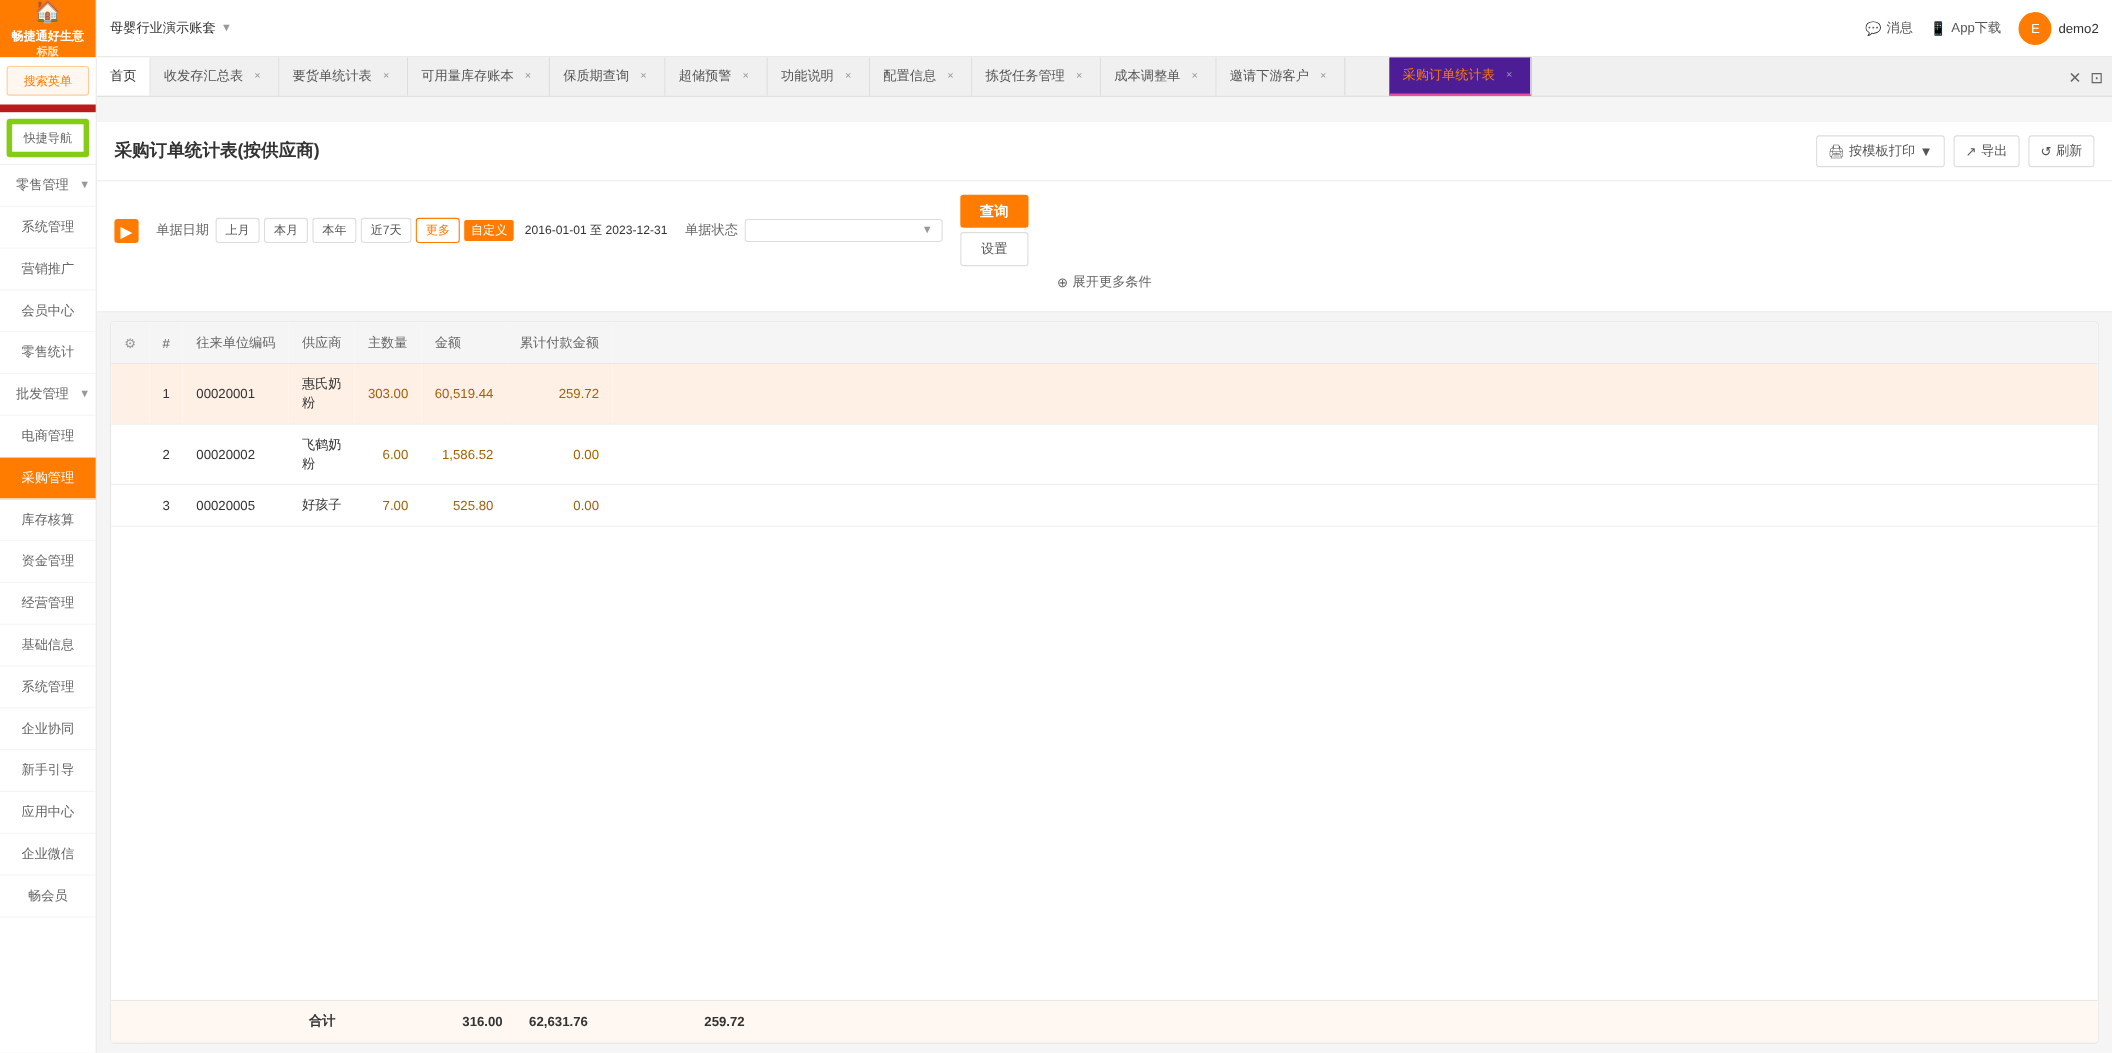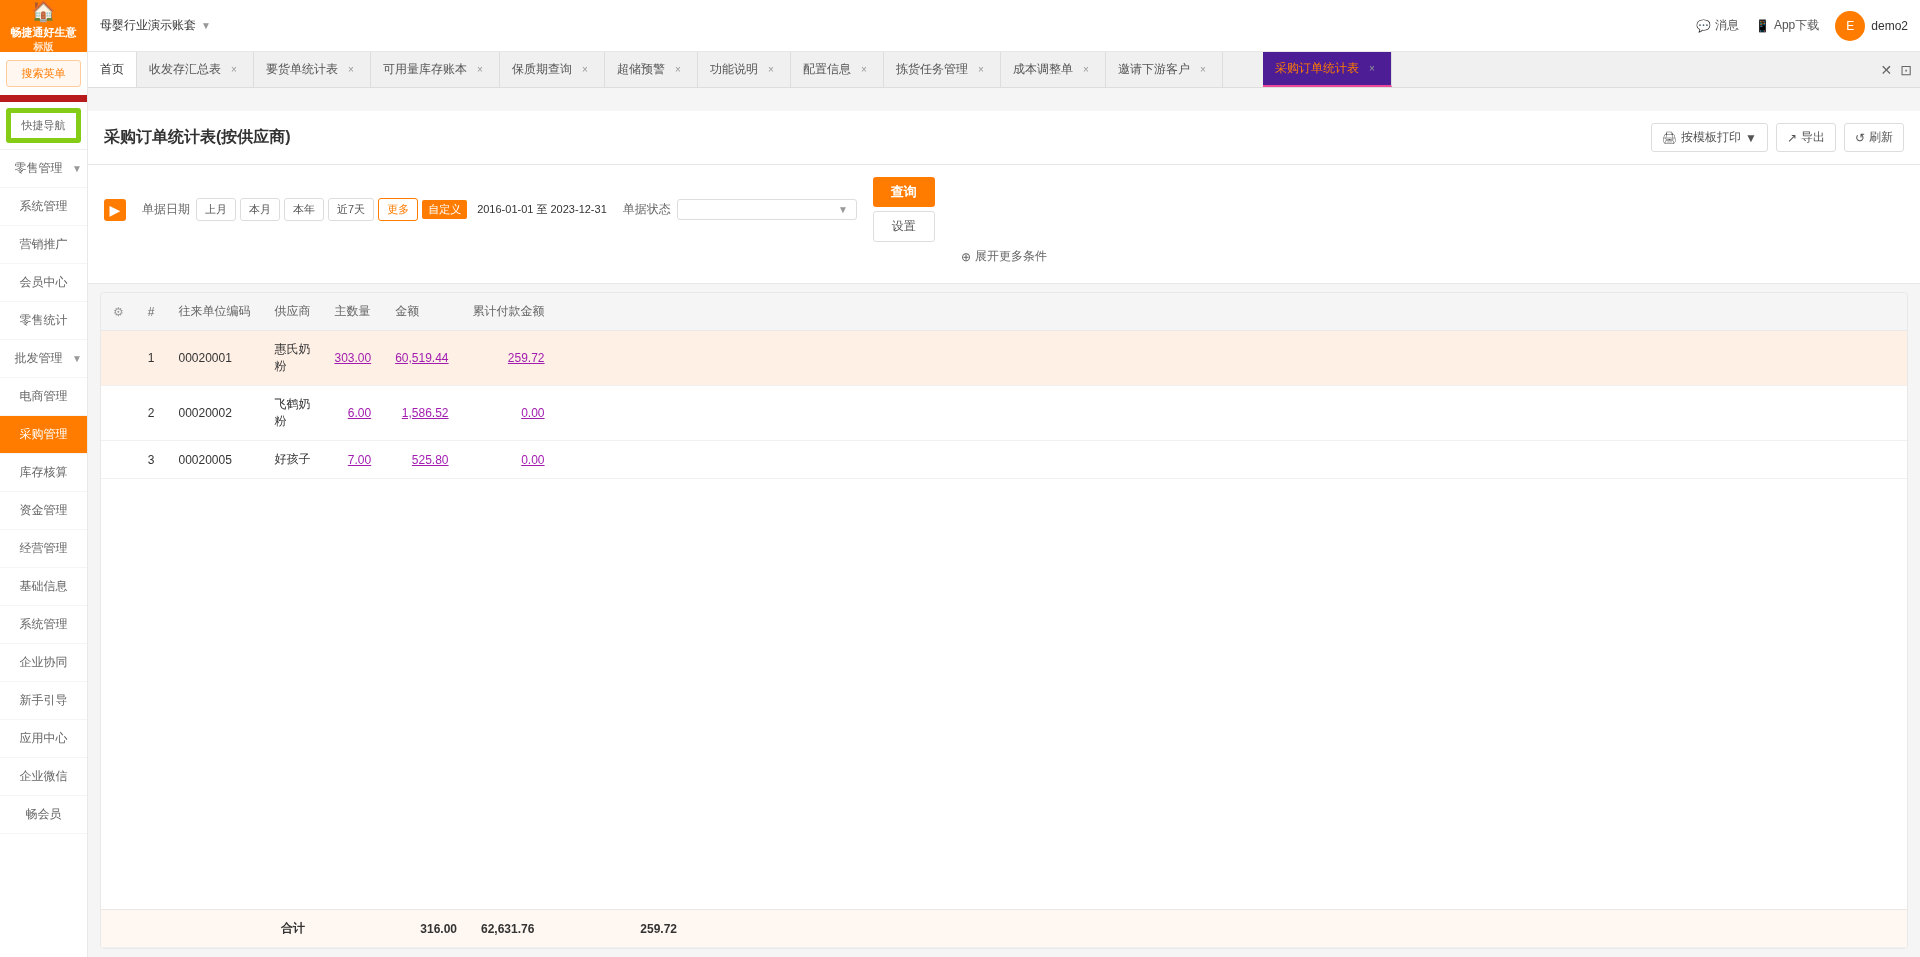--- a/index.html
+++ b/index.html
@@ -73,21 +73,21 @@
 
     
     .table-area { flex: 1; background: #fff; margin: 8px 12px; border-radius: 4px; border: 1px solid #e8e8e8; display: flex; flex-direction: column; overflow: hidden; }
     .data-table { width: 100%; border-collapse: collapse; }
     .data-table thead tr { background: #f5f5f5; }
     .data-table th { padding: 10px 12px; text-align: left; font-size: 12px; color: #666; border-bottom: 1px solid #e8e8e8; font-weight: normal; white-space: nowrap; }
     .data-table td { padding: 10px 12px; font-size: 12px; color: #333; border-bottom: 1px solid #f0f0f0; }
     .data-table td.num { text-align: right; }
     .data-table tbody tr.selected { background: #fff0e6; }
     .row-num { color: #999; font-size: 12px; }
-    .link-text { color: #a21caf; text-decoration: underline; cursor: pointer; }
+    .link-text { color: #a16207; cursor: pointer; }
     .table-scroll { flex: 1; overflow-y: auto; }
     .settings-col { width: 30px; }
     .settings-icon { color: #999; cursor: pointer; }
 
     
     .table-footer { background: #fff8f2; border-top: 1px solid #e8e8e8; }
     .table-footer td { padding: 10px 12px; font-size: 12px; color: #333; font-weight: bold; }
   </style>
 </head>
 <body>

